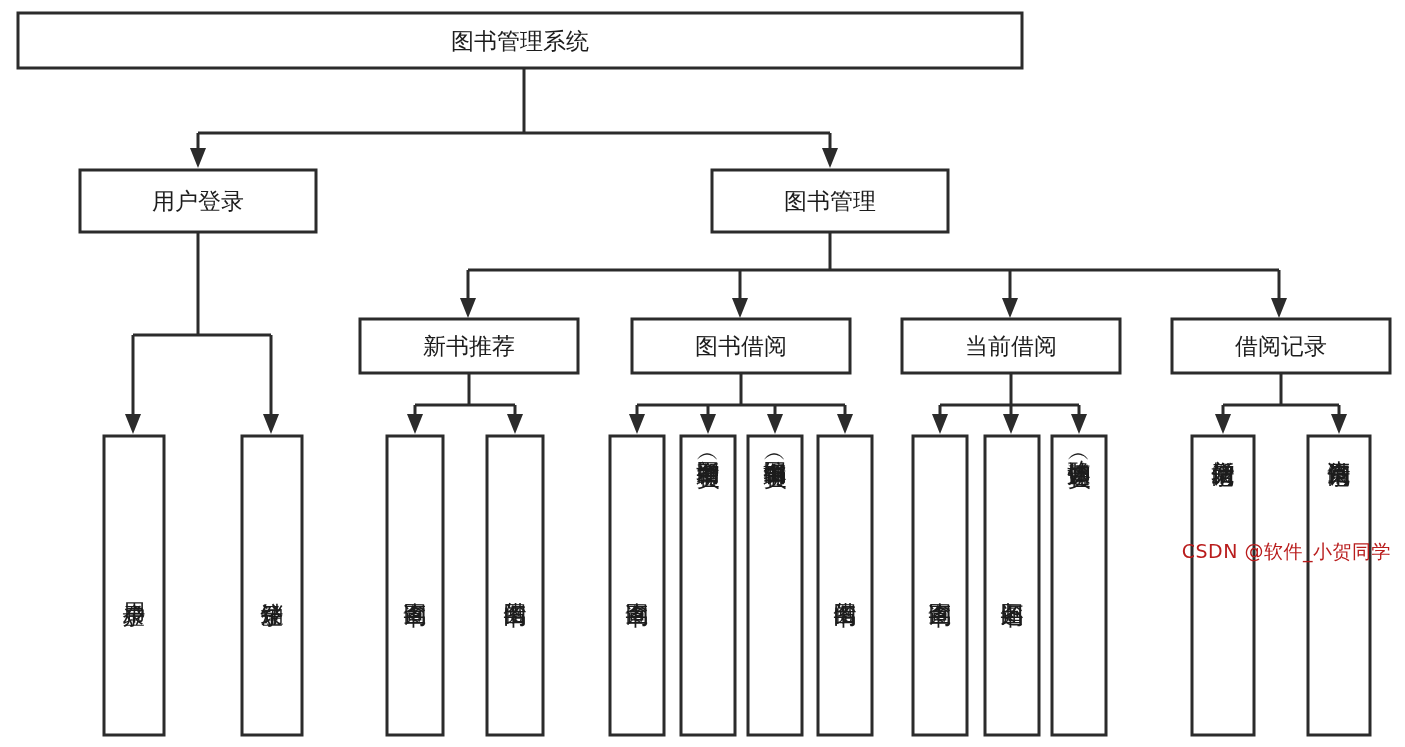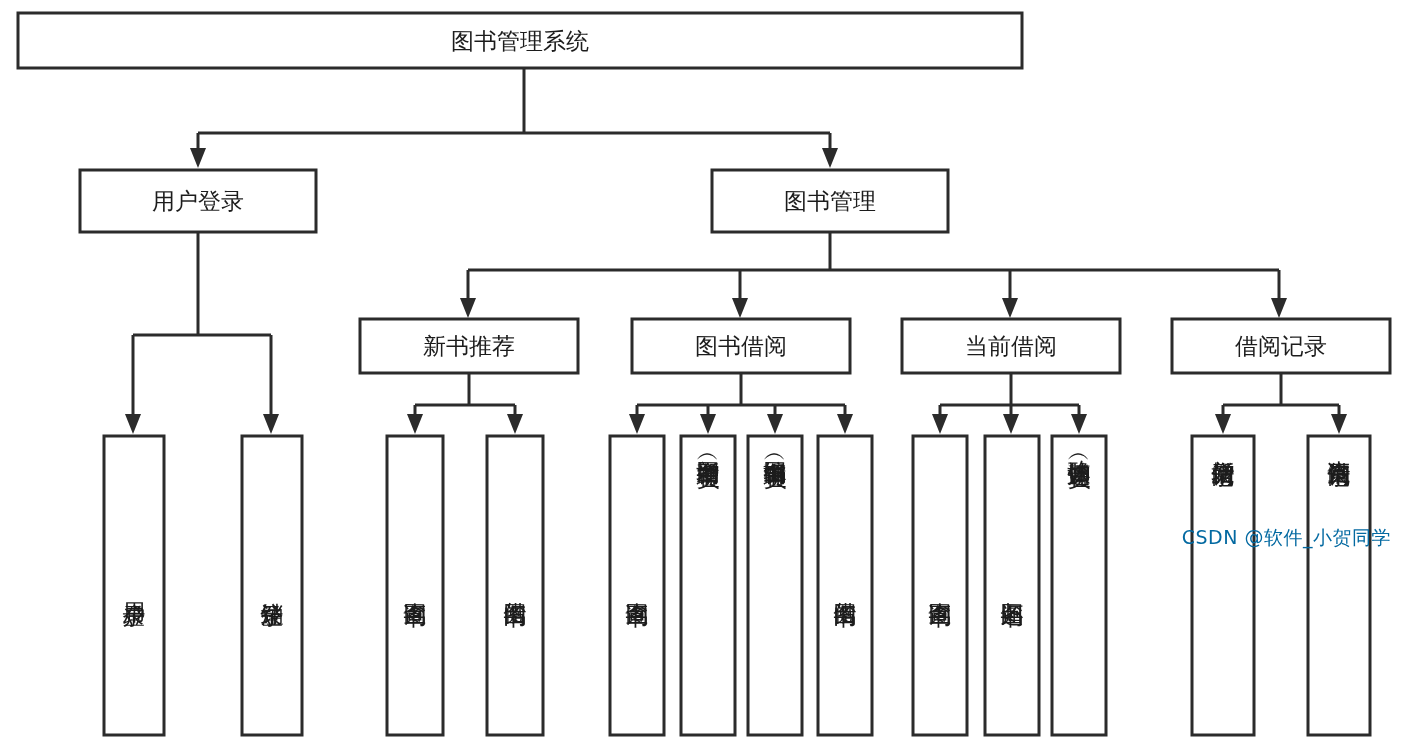--- a/index.html
+++ b/index.html
@@ -65,23 +65,23 @@
     line-height: 1.18;
     letter-spacing: 1px;
     color: #1c1c1c;
     font-family: "DejaVu Sans", "Liberation Sans", sans-serif;
     white-space: nowrap;
     text-align: center;
   }
   .watermark {
     position: absolute;
     right: 14px;
-    bottom: 20px;
+    bottom: 6px;
     font-size: 19px;
-    color: #0369a1;
+    color: #b91c1c;
     font-family: "DejaVu Sans", "Liberation Sans", sans-serif;
     letter-spacing: 0.5px;
     white-space: nowrap;
   }
 </style>
 </head>
 <body>
 
 <div id="diagram-root">
 

